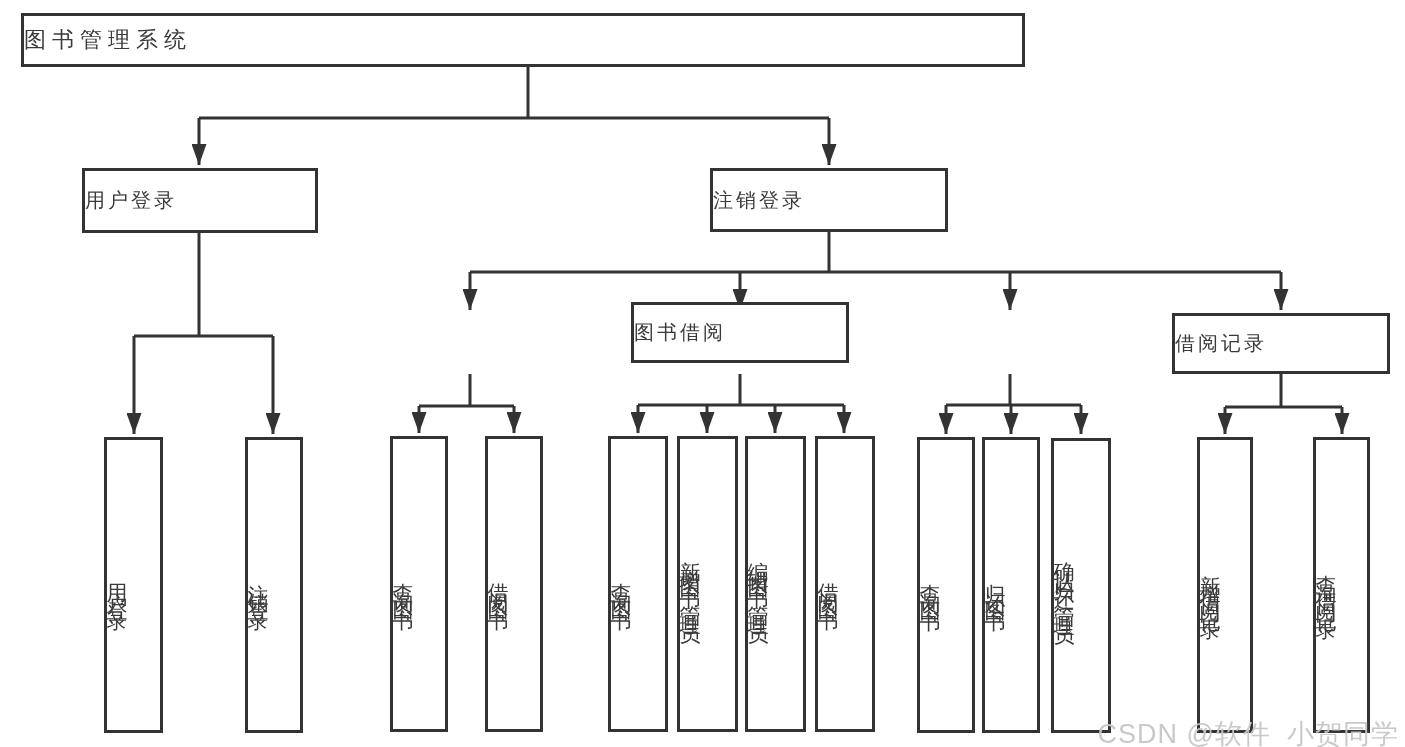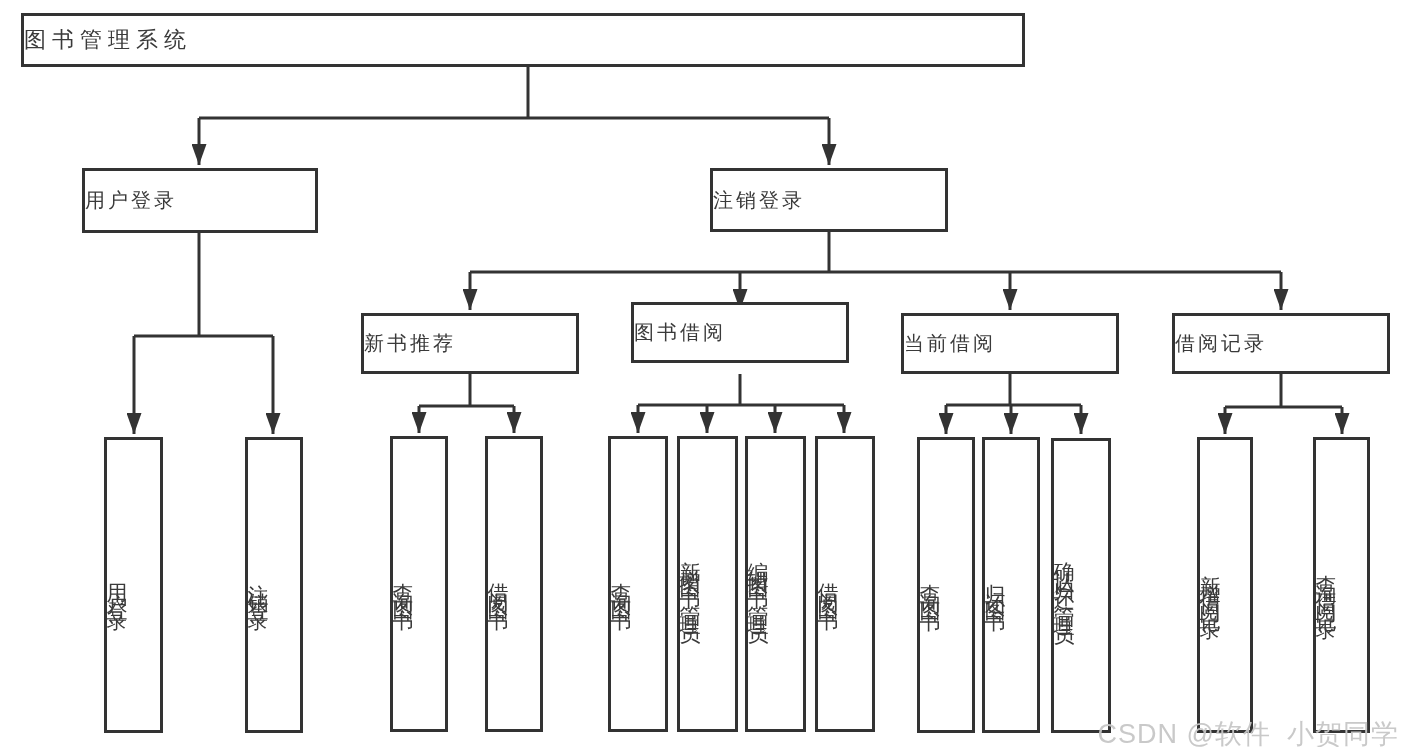--- a/index.html
+++ b/index.html
@@ -135,29 +135,23 @@
     <span class="root-label">图书管理系统</span>
   </div>
 
   <div class="box" style="left:82px; top:168px; width:236px; height:65px;">
     <span class="h-label">用户登录</span>
   </div>
   <div class="box" style="left:710px; top:168px; width:238px; height:64px;">
     <span class="h-label">注销登录</span>
   </div>
 
-  <div class="box" style="left:361px; top:313px; width:218px; height:61px;">
-    <span class="h-label">新书推荐</span>
-  </div>
   <div class="box" style="left:631px; top:302px; width:218px; height:61px;">
     <span class="h-label">图书借阅</span>
   </div>
-  <div class="box" style="left:901px; top:313px; width:218px; height:61px;">
-    <span class="h-label">当前借阅</span>
-  </div>
   <div class="box" style="left:1172px; top:313px; width:218px; height:61px;">
     <span class="h-label">借阅记录</span>
   </div>
 
   <div class="box" style="left:104px; top:437px; width:59px; height:296px;">
     <span class="v-label">用户登录</span>
   </div>
   <div class="box" style="left:245px; top:437px; width:58px; height:296px;">
     <span class="v-label">注销登录</span>
   </div>

